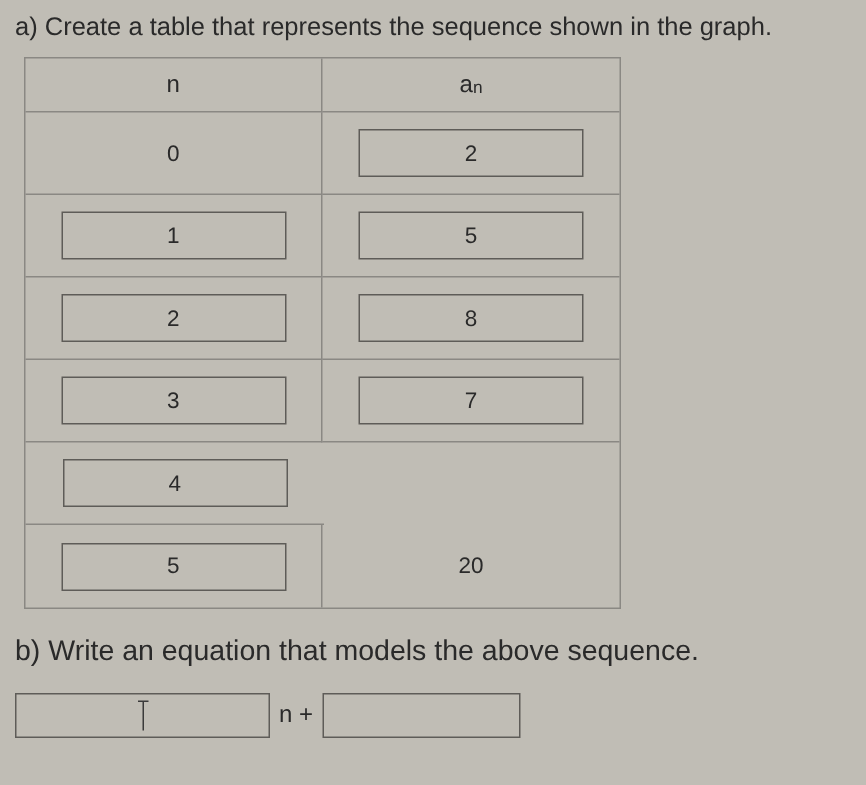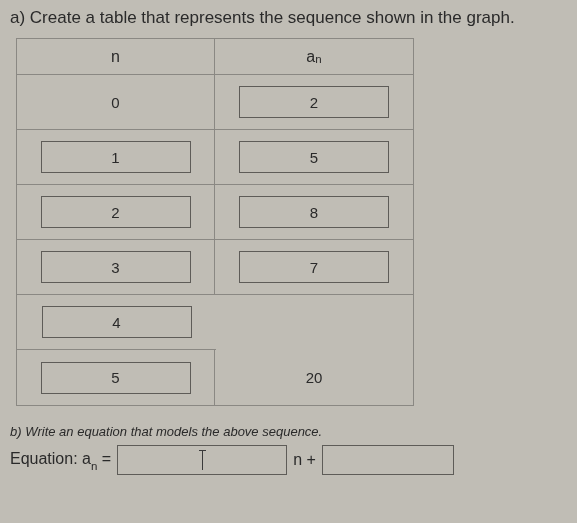--- a/index.html
+++ b/index.html
@@ -60,23 +60,22 @@
     .plain-val {
       font-size: 15px;
     }
     .sub {
       font-size: 0.72em;
       vertical-align: sub;
       position: relative;
       top: 2px;
     }
     .prompt-b {
-      font-size: 13px;
-      margin-bottom: 6px;
-      font-style: italic;
+      font-size: 19px;
+      margin-bottom: 16px;
     }
     .eqn-line {
       display: flex;
       align-items: center;
       gap: 6px;
       font-size: 16px;
     }
     .eqn-input {
       width: 170px;
       height: 30px;
@@ -168,23 +167,20 @@
       </div>
     <div class="cell">
         <span class="plain-val">20</span>
       </div>
   </div>
 </div>
 
 <div class="prompt-b">b) Write an equation that models the above sequence.</div>
 
 <div class="eqn-line">
-  <span>
-    <span>Equation: a</span><span class="sub">n</span><span> = </span>
-  </span>
   <div class="eqn-input">
     <span></span>
     <span class="caret"></span>
   </div>
   <span>n +</span>
   <div class="eqn-input short">
     <span></span>
   </div>
 </div>
 

